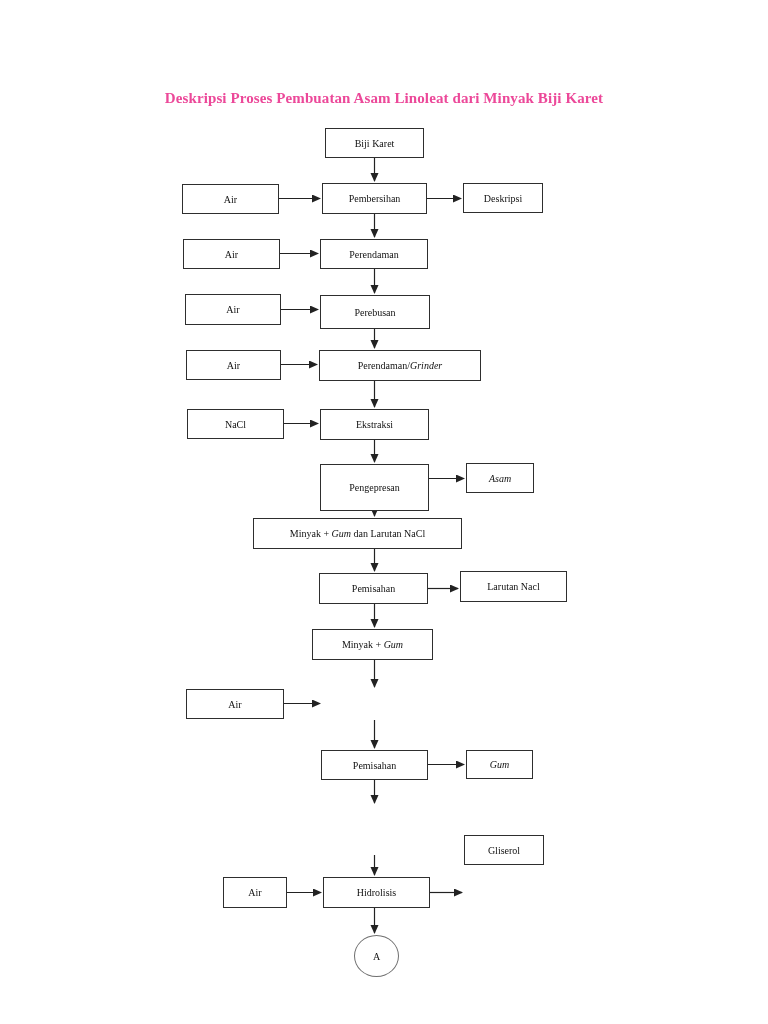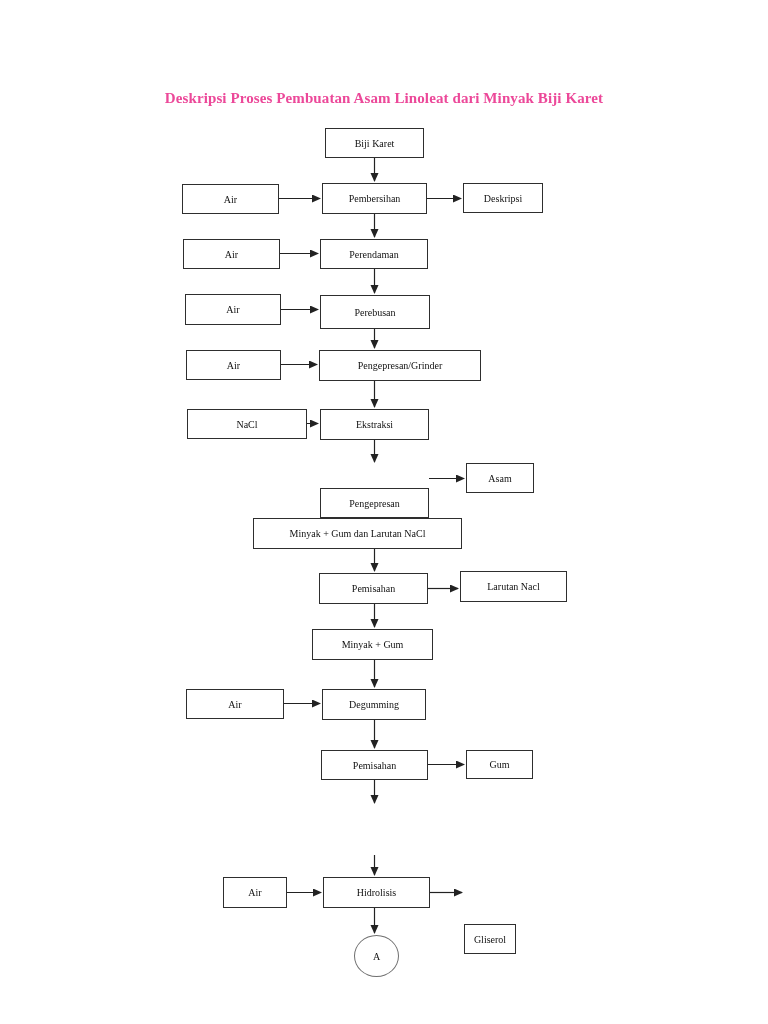--- a/index.html
+++ b/index.html
@@ -34,21 +34,21 @@
     border: 1px solid #2e2e2e;
     background: #ffffff;
     display: flex;
     align-items: center;
     justify-content: center;
     font-size: 10px;
     line-height: 1.1;
     text-align: center;
     white-space: nowrap;
   }
-  .node .it { }
+  .node .it { font-style: italic; }
   .node.circle {
     border-radius: 50%;
     border-color: #6f6f6f;
   }
 </style>
 </head>
 <body>
 
 <div class="page">
 
@@ -115,31 +115,31 @@
       <span>Air</span>
     </div>
   <div class="node" style="left:320px;top:295px;width:110px;height:34px">
       <span>Perebusan</span>
     </div>
 
   <div class="node" style="left:186px;top:350px;width:95px;height:30px">
       <span>Air</span>
     </div>
   <div class="node" style="left:319px;top:350px;width:162px;height:31px">
-      <span><span>Pengepresan/</span><span class="it">Grinder</span></span>
+      <span><span>Perendaman/</span><span class="it">Grinder</span></span>
     </div>
 
-  <div class="node" style="left:187px;top:409px;width:120px;height:30px">
+  <div class="node" style="left:187px;top:409px;width:97px;height:30px">
       <span>NaCl</span>
     </div>
   <div class="node" style="left:320px;top:409px;width:109px;height:31px">
       <span>Ekstraksi</span>
     </div>
 
-  <div class="node" style="left:320px;top:488px;width:109px;height:30px">
+  <div class="node" style="left:320px;top:464px;width:109px;height:47px">
       <span>Pengepresan</span>
     </div>
   <div class="node" style="left:466px;top:463px;width:68px;height:30px">
       <span class="it">Asam</span>
     </div>
 
   <div class="node" style="left:253px;top:518px;width:209px;height:31px">
       <span><span>Minyak + </span><span class="it">Gum</span><span> dan Larutan NaCl</span></span>
     </div>
 
@@ -150,39 +150,36 @@
       <span>Larutan Nacl</span>
     </div>
 
   <div class="node" style="left:312px;top:629px;width:121px;height:31px">
       <span><span>Minyak + </span><span class="it">Gum</span></span>
     </div>
 
   <div class="node" style="left:186px;top:689px;width:98px;height:30px">
       <span>Air</span>
     </div>
-  <div class="node" style="left:322px;top:689px;width:104px;height:31px">
-      <span>Degumming</span>
-    </div>
 
   <div class="node" style="left:321px;top:750px;width:107px;height:30px">
       <span>Pemisahan</span>
     </div>
   <div class="node" style="left:466px;top:750px;width:67px;height:29px">
       <span class="it">Gum</span>
     </div>
 
 
   <div class="node" style="left:223px;top:877px;width:64px;height:31px">
       <span>Air</span>
     </div>
   <div class="node" style="left:323px;top:877px;width:107px;height:31px">
       <span>Hidrolisis</span>
     </div>
-  <div class="node" style="left:464px;top:924px;width:52px;height:30px">
+  <div class="node" style="left:464px;top:835px;width:80px;height:30px">
       <span>Gliserol</span>
     </div>
 
   <div class="node circle" style="left:354px;top:935px;width:45px;height:42px">
       <span>A</span>
     </div>
 
 </div>
 
 </body></html>

